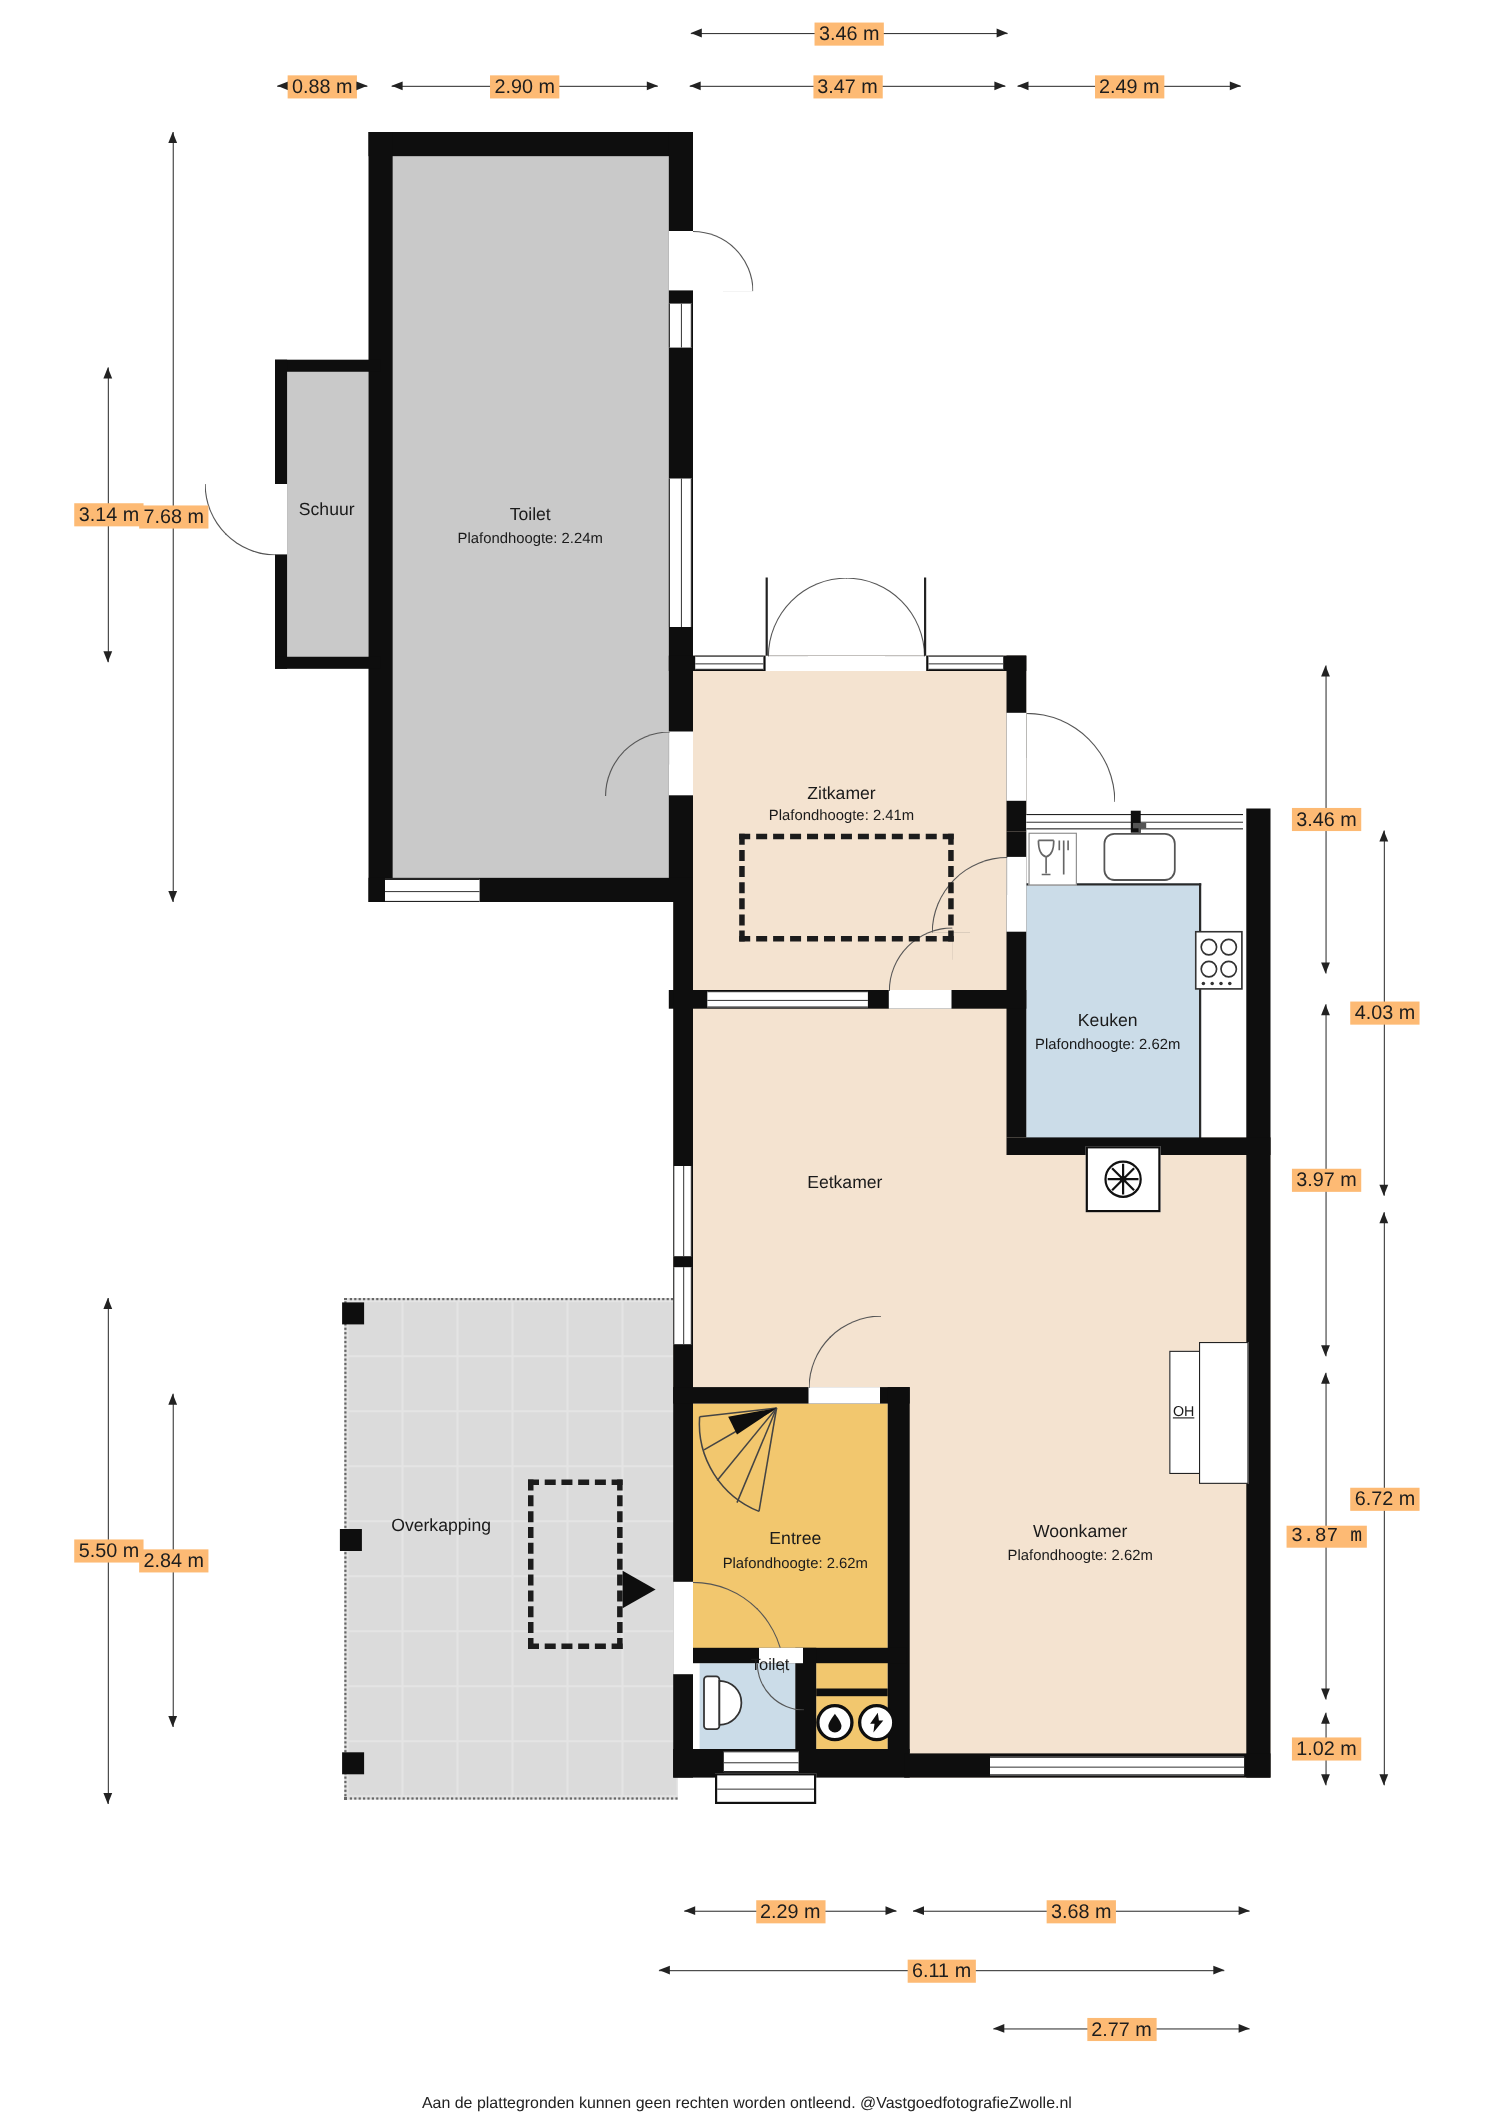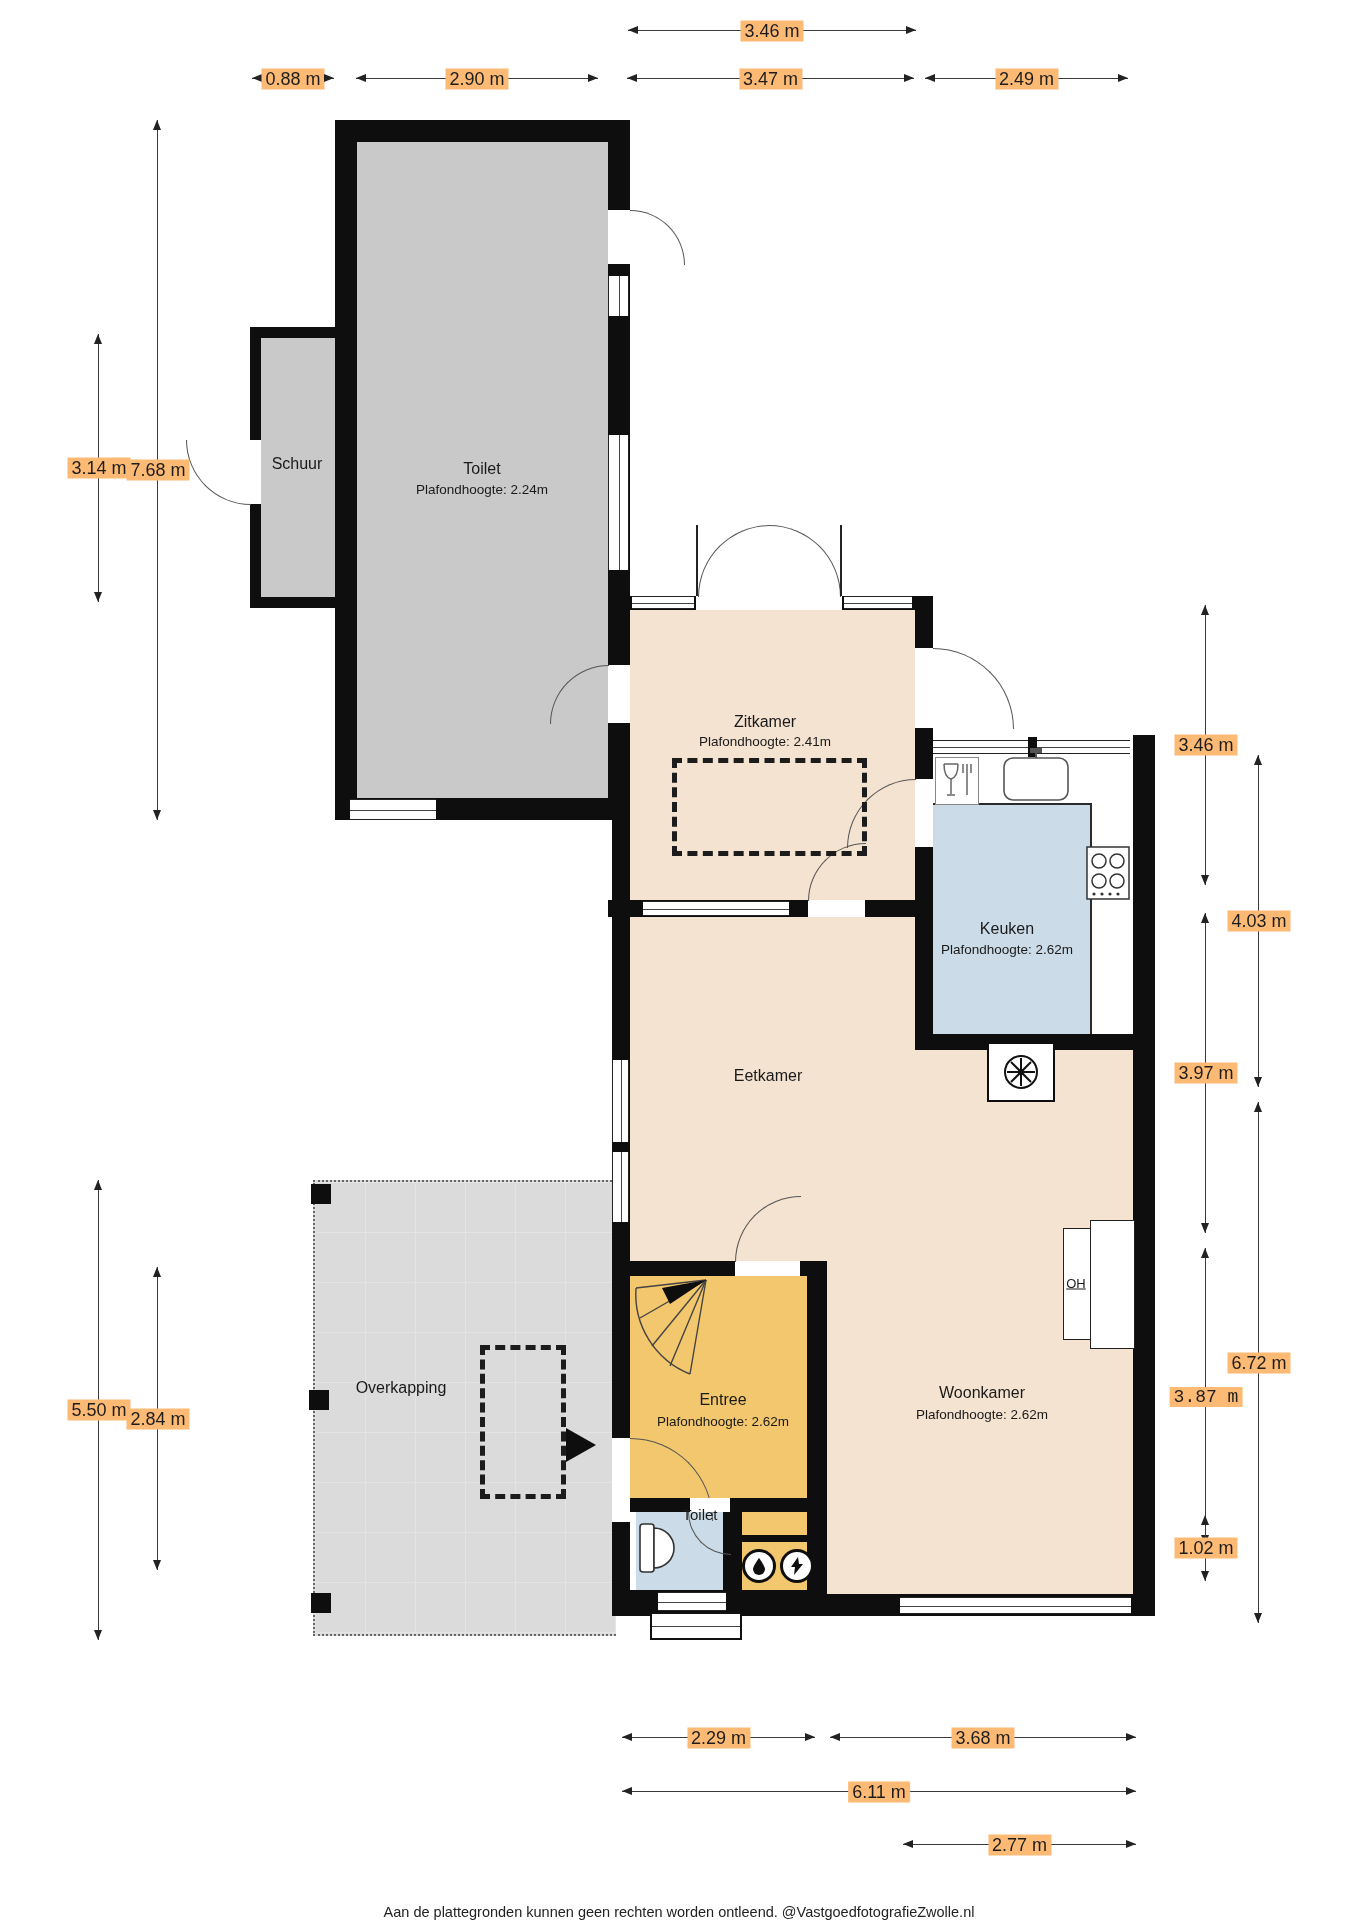--- a/index.html
+++ b/index.html
@@ -281,31 +281,31 @@
     </div>
   <div class="dim-v" style="left:1205px;top:913px;height:320px;">
     <span class="dim-label">3.97 m</span>
     </div>
   <div class="dim-v" style="left:1258px;top:1102px;height:521px;">
     <span class="dim-label">6.72 m</span>
     </div>
   <div class="dim-v" style="left:1205px;top:1248px;height:297px;font-family:Liberation Mono, monospace;">
     <span class="dim-label">3.87 m</span>
     </div>
-  <div class="dim-v" style="left:1205px;top:1515px;height:66px;text-align:right;">
+  <div class="dim-v" style="left:1205px;top:1557px;height:66px;text-align:right;">
     <span class="dim-label">1.02 m</span>
     </div>
 
   <div class="dim-h" style="left:622px;top:1737px;width:193px;">
     <span class="dim-label">2.29 m</span>
     </div>
   <div class="dim-h" style="left:830px;top:1737px;width:306px;">
     <span class="dim-label">3.68 m</span>
     </div>
-  <div class="dim-h" style="left:622px;top:1791px;width:514px;">
+  <div class="dim-h" style="left:599px;top:1791px;width:514px;">
     <span class="dim-label">6.11 m</span>
     </div>
   <div class="dim-h" style="left:903px;top:1844px;width:233px;">
     <span class="dim-label">2.77 m</span>
     </div>
 
   <div class="footer-line" style="top:1888px;margin-top:16px;">Aan de plattegronden kunnen geen rechten worden ontleend. @VastgoedfotografieZwolle.nl</div>
 
 </div>
 

